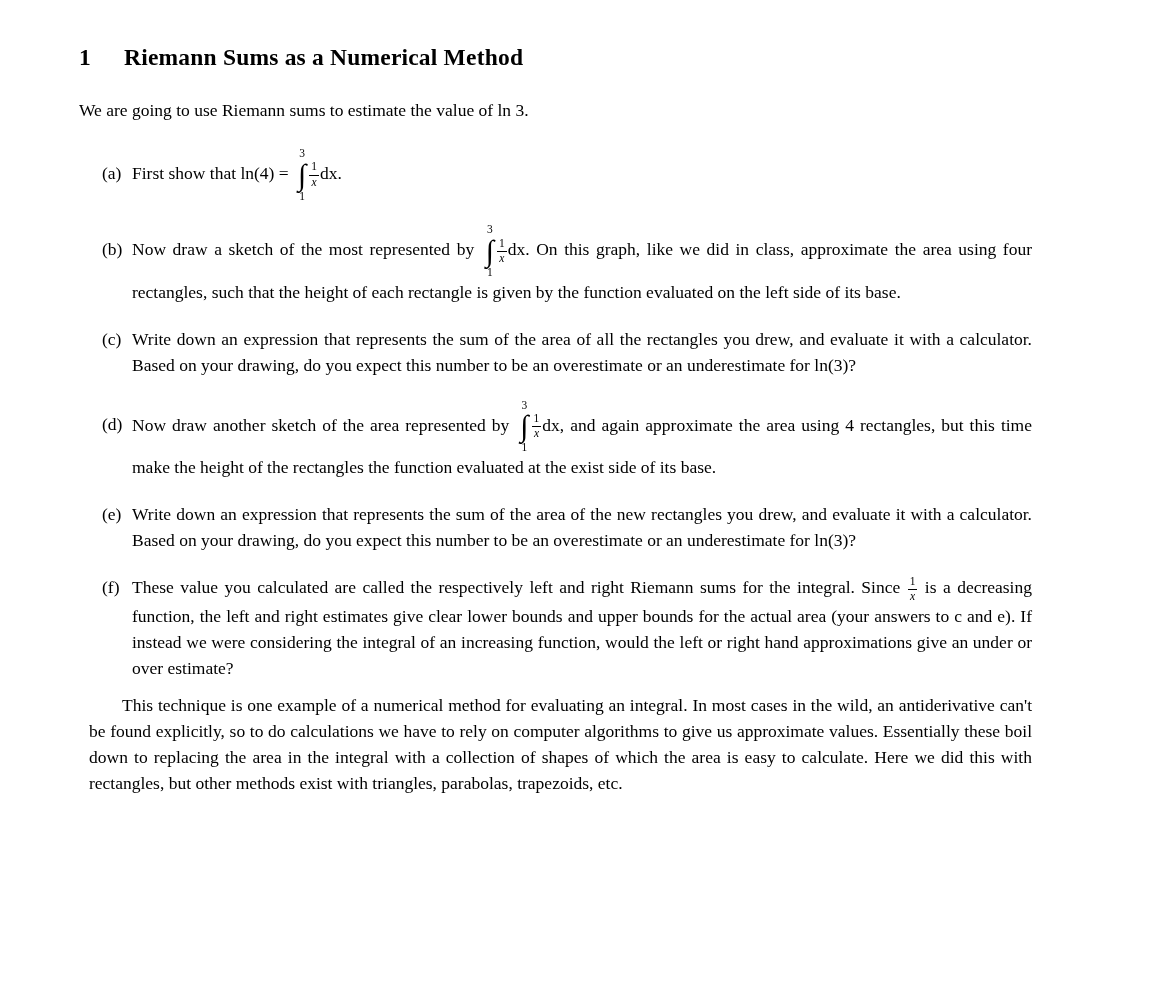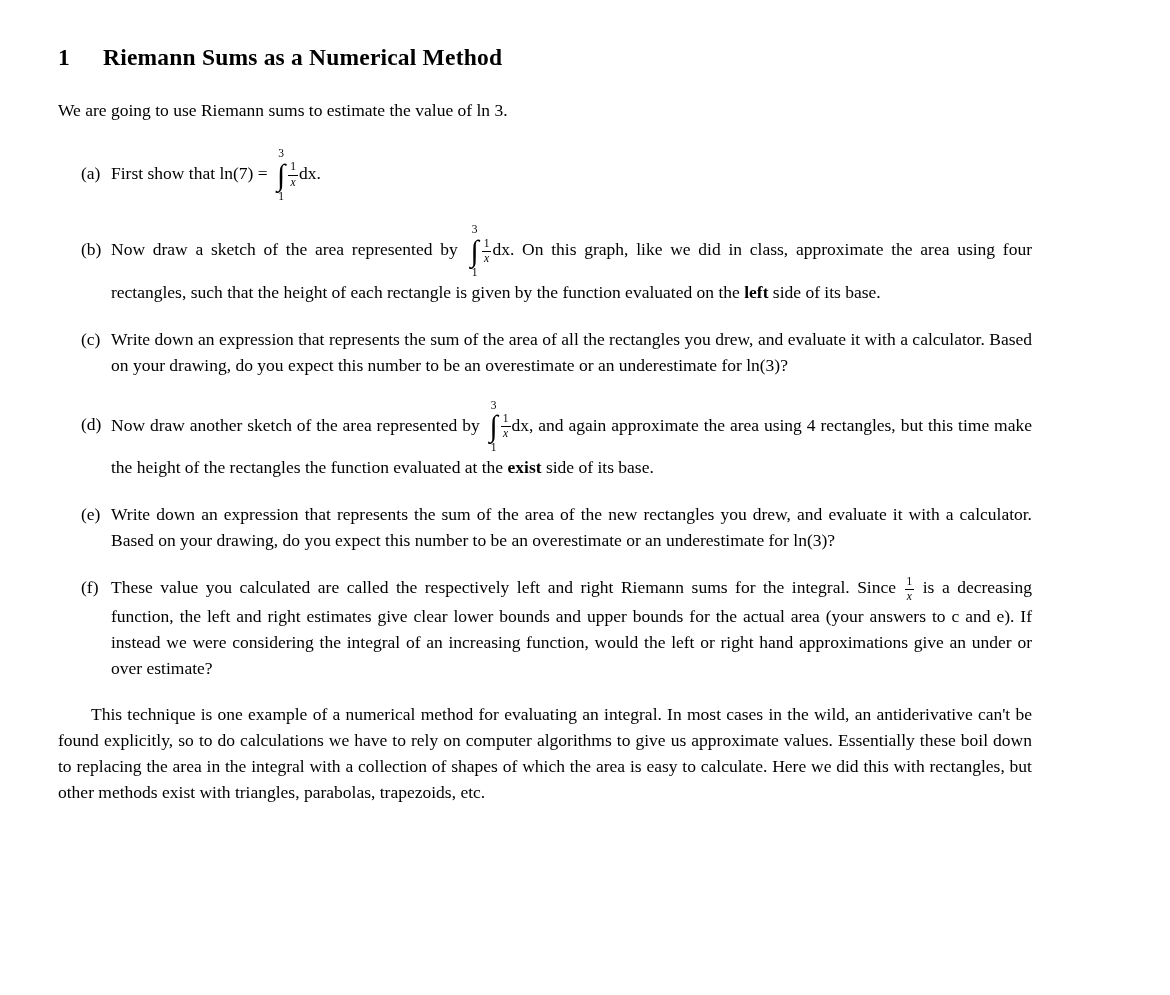--- a/index.html
+++ b/index.html
@@ -10,21 +10,21 @@
   }
   body {
     width: 1170px;
     height: 995px;
     overflow: hidden;
     font-family: "Liberation Serif", "DejaVu Serif", serif;
     color: #000000;
   }
   .page {
     padding-top: 44px;
-    padding-left: 58px;
+    padding-left: 79px;
     width: 1032px; 
   }
   .doc-heading {
     font-size: 23.5px;
     font-weight: bold;
     margin: 0 0 26px 0;
     letter-spacing: 0.2px;
   }
   .doc-heading .section-number {
     display: inline-block;
@@ -43,27 +43,28 @@
     padding-left: 53px;
     text-indent: -30px;
     text-align: justify;
     margin: 0 0 21px 0;
   }
   .item .item-label {
     display: inline-block;
     width: 30px;
     text-indent: 0;
   }
-  .item-f { margin-bottom: 20px; }
+  .item-f { margin-bottom: 11px; }
   .closing {
     text-align: justify;
     text-indent: 33px;
     margin-bottom: 0;
+    margin-left: 10px;
   }
-  .bold-word { font-weight: bold; }
+  .bold-word { font-weight: normal; }
   .math-italic, .dx { }
 
   
   .integral {
     display: inline-flex;
     flex-direction: column;
     align-items: center;
     vertical-align: middle;
     margin: 0 2px 0 5px;
     text-indent: 0;
@@ -109,32 +110,32 @@
   <h1 class="doc-heading">
     <span class="section-number">1</span>
     <span class="section-title">Riemann Sums as a Numerical Method</span>
   </h1>
 
   <p class="para intro">We are going to use Riemann sums to estimate the value of ln 3.</p>
 
   <div>
 
     <div class="item">
-      <span class="item-label">(a)</span><span>First show that ln(7) = </span><span class="integral">
+      <span class="item-label">(a)</span><span>First show that ln(4) = </span><span class="integral">
           <span class="int-limit">3</span>
           <span class="int-sign">∫</span>
           <span class="int-limit">1</span>
         </span><span class="frac">
           <span class="frac-num">1</span>
           <span class="frac-den">x</span>
         </span><span class="dx">dx</span><span>.</span>
     </div>
 
     <div class="item">
-      <span class="item-label">(b)</span><span>Now draw a sketch of the area represented by </span><span class="integral">
+      <span class="item-label">(b)</span><span>Now draw a sketch of the most represented by </span><span class="integral">
           <span class="int-limit">3</span>
           <span class="int-sign">∫</span>
           <span class="int-limit">1</span>
         </span><span class="frac">
           <span class="frac-num">1</span>
           <span class="frac-den">x</span>
         </span><span class="dx">dx</span><span>. On this graph, like we did in class, approximate the area using four rectangles, such that the height of each rectangle is given by the function evaluated on the </span><span class="bold-word">left</span><span> side of its base.</span>
     </div>
 
     <div class="item">

